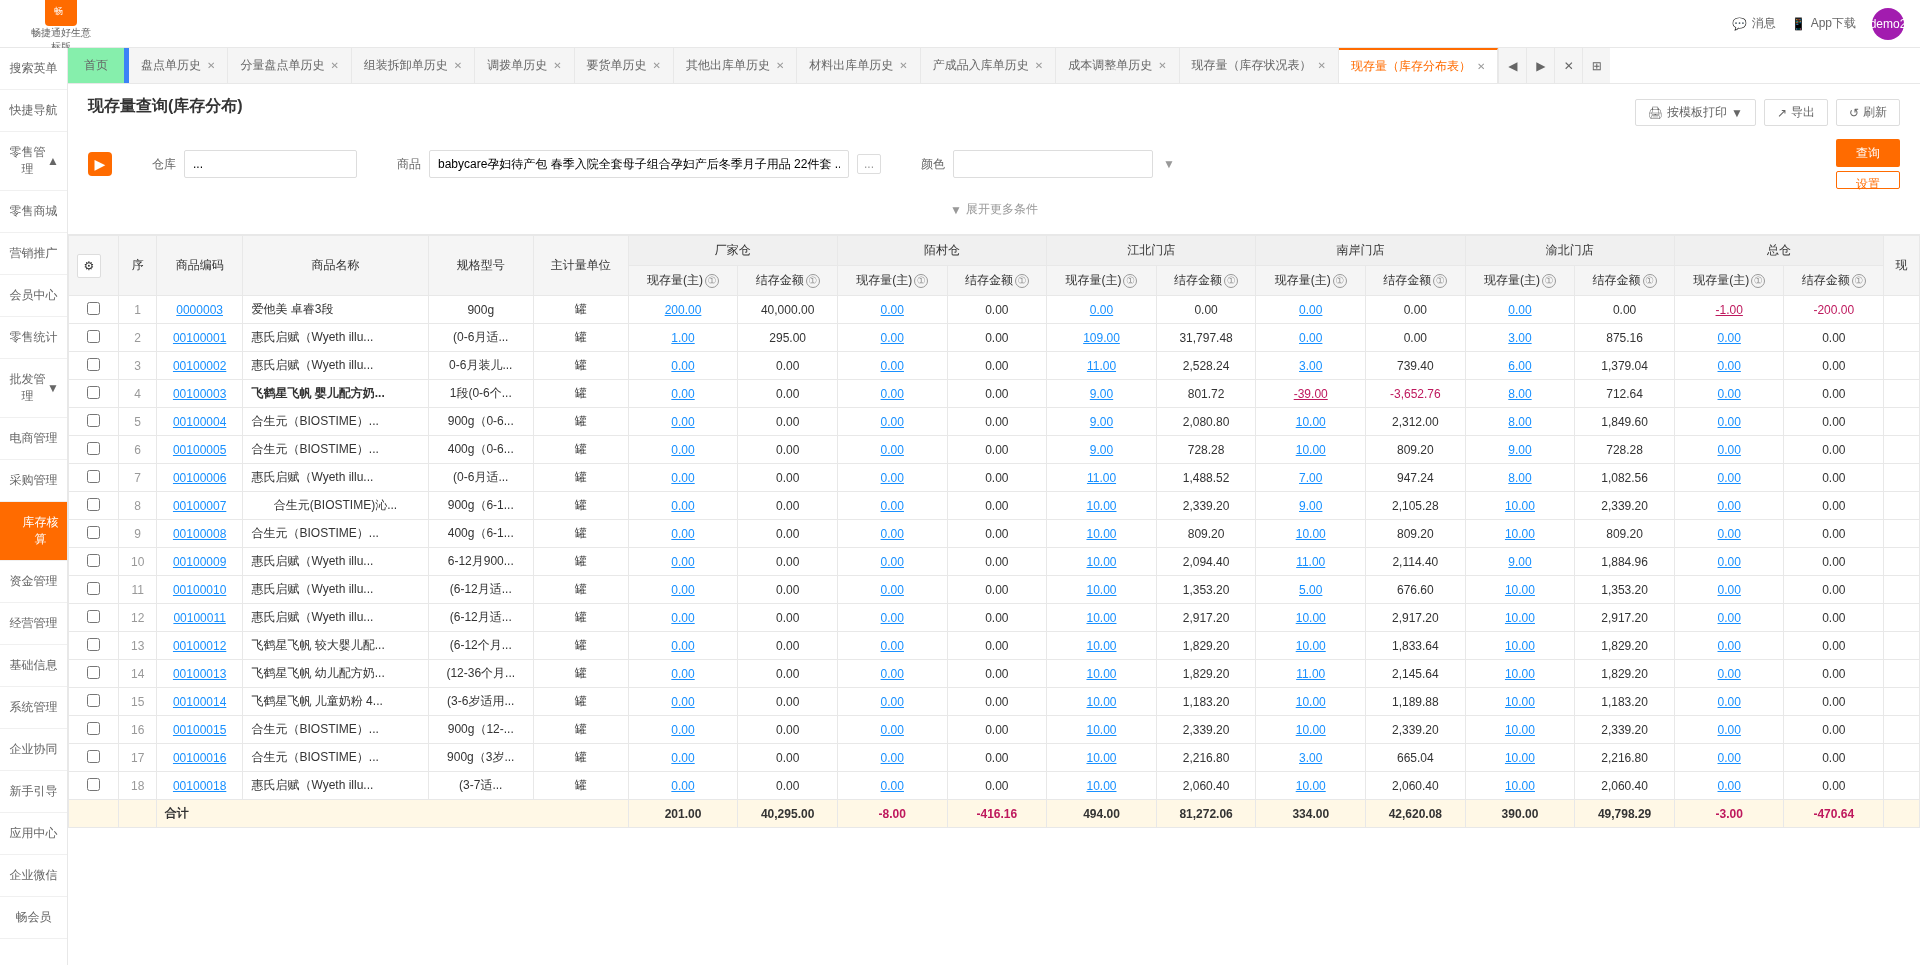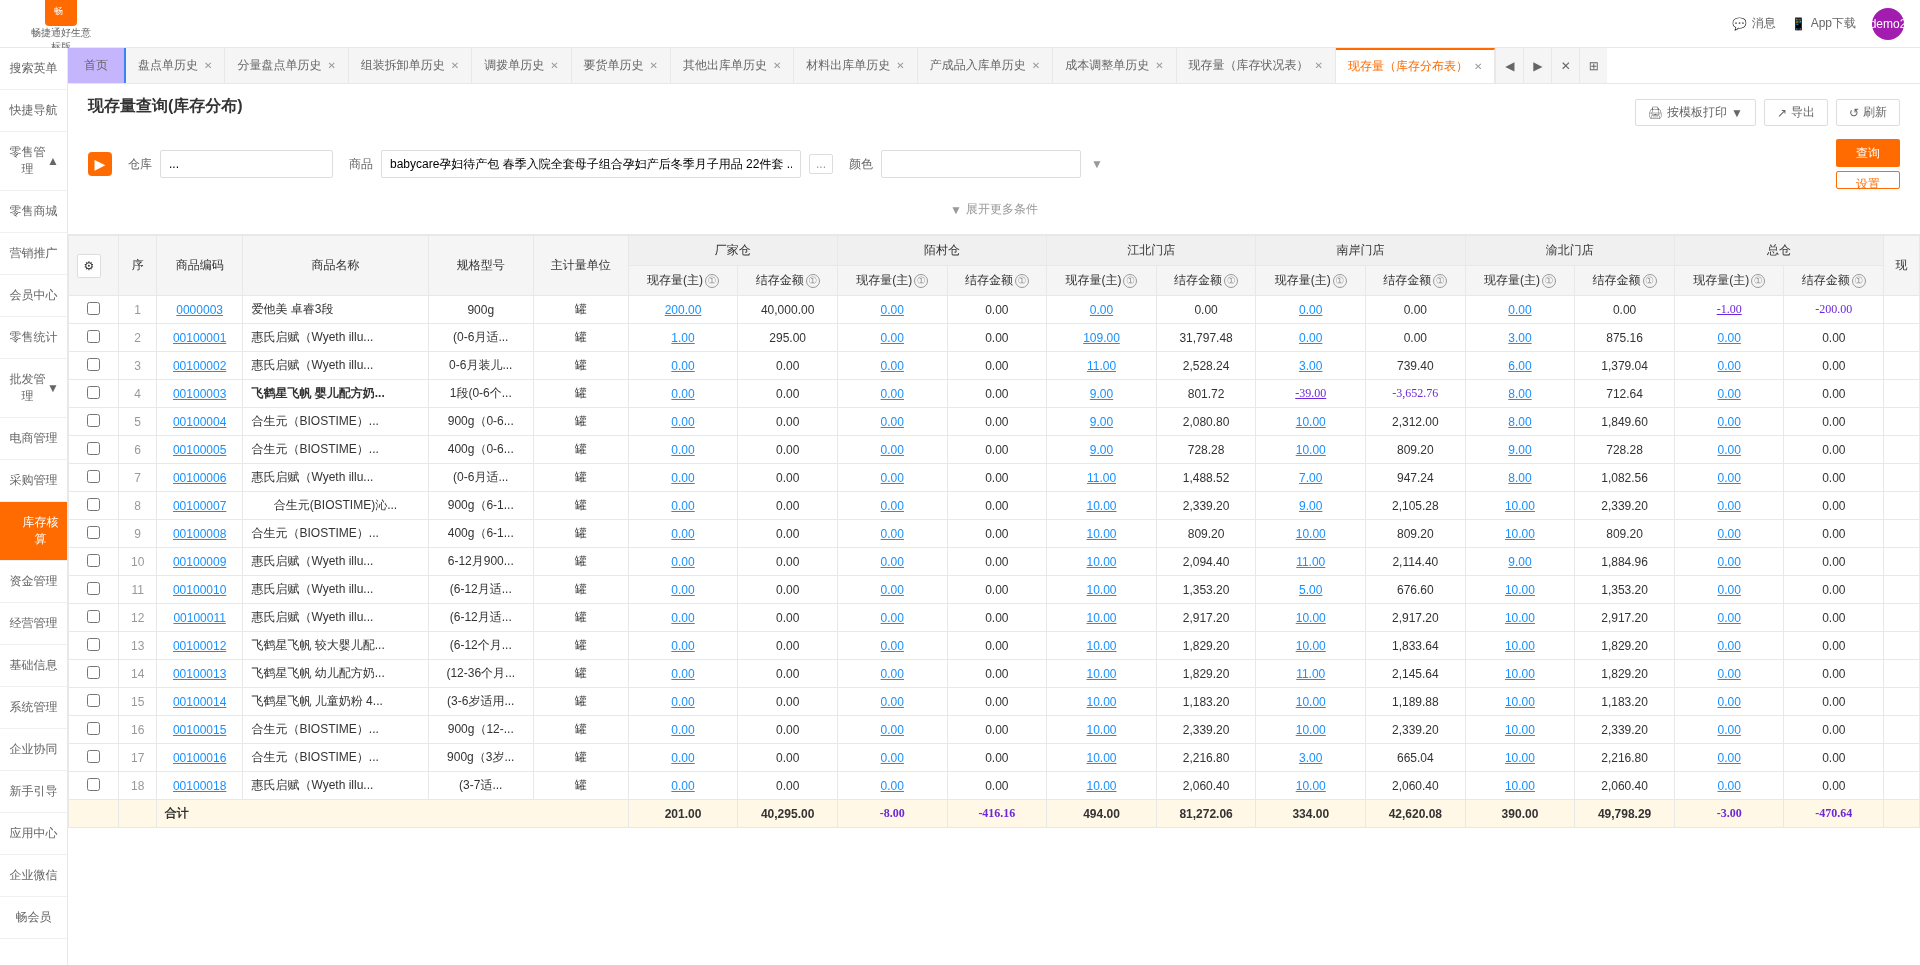--- a/index.html
+++ b/index.html
@@ -24,49 +24,49 @@
     .sidebar-item.active { background: #ff6b00; color: white; padding-left: 22px; }
 
     
     .content-area { flex: 1; display: flex; flex-direction: column; overflow: hidden; }
 
     
     .tab-bar { background: #fff; border-bottom: 1px solid #e8e8e8; display: flex; align-items: center; overflow: hidden; height: 36px; }
     .tab-item { display: flex; align-items: center; height: 36px; padding: 0 12px; border-right: 1px solid #e8e8e8; white-space: nowrap; cursor: pointer; font-size: 12px; color: #666; background: #f5f5f5; gap: 6px; flex-shrink: 0; }
     .tab-item.active { background: #fff; color: #ff6b00; border-top: 2px solid #ff6b00; }
     .tab-item .tab-close { color: #999; font-size: 10px; cursor: pointer; }
-    .tab-home { padding: 0 16px; font-size: 12px; color: #666; cursor: pointer; height: 36px; display: flex; align-items: center; border-right: 2px solid #3b82f6; background: #c4b5fd; }
+    .tab-home { padding: 0 16px; font-size: 12px; color: #666; cursor: pointer; height: 36px; display: flex; align-items: center; border-right: 5px solid #3b82f6; background: #86efac; }
     .tab-nav-btn { width: 28px; height: 36px; display: flex; align-items: center; justify-content: center; cursor: pointer; color: #666; border-left: 1px solid #e8e8e8; background: #f5f5f5; flex-shrink: 0; }
 
     
     .page-content { flex: 1; overflow: hidden; display: flex; flex-direction: column; padding: 0; background: #f5f5f5; }
     .page-title { font-size: 16px; font-weight: bold; color: #333; margin-bottom: 12px; }
     .action-btn { display: flex; align-items: center; gap: 4px; padding: 4px 12px; border: 1px solid #ddd; background: #fff; cursor: pointer; color: #666; font-size: 12px; border-radius: 2px; }
 
     
     .search-area { background: #fff; padding: 12px 20px; border-bottom: 1px solid #e8e8e8; position: relative; }
-    .search-field { display: flex; align-items: center; gap: 8px; }
+    .search-field { display: flex; align-items: center; gap: 8px; margin-left: 24px; }
     .search-label { color: #666; white-space: nowrap; font-size: 12px; }
     .search-input { border: 1px solid #ddd; padding: 4px 8px; font-size: 12px; border-radius: 2px; height: 28px; min-width: 120px; }
     .search-input-long { min-width: 420px; }
     .more-conditions { color: #999; font-size: 12px; cursor: pointer; display: flex; align-items: center; gap: 4px; }
     .search-btn-orange { background: #ff6b00; color: white; border: none; padding: 4px 20px; cursor: pointer; font-size: 12px; border-radius: 2px; height: 28px; }
     .setting-btn { background: #fff; color: #ff6b00; border: 1px solid #ff6b00; padding: 4px 12px; cursor: pointer; font-size: 12px; border-radius: 2px; height: 18px; }
 
     
     .table-container { flex: 1; overflow: auto; background: #fff; margin: 0; }
     table { width: 100%; border-collapse: collapse; font-size: 12px; }
     thead { position: sticky; top: 0; z-index: 10; }
     thead tr th { background: #f5f5f5; border: 1px solid #e8e8e8; padding: 6px 8px; text-align: center; font-weight: normal; white-space: nowrap; }
     thead .group-header { background: #f0f0f0; }
     tbody tr td { border: 1px solid #e8e8e8; padding: 5px 8px; text-align: center; white-space: nowrap; }
     tbody tr.summary-row td { background: #fff8e6; font-weight: bold; }
     .num-cell { color: #333; }
     .link-cell { color: #1890ff; cursor: pointer; text-decoration: underline; }
-    .negative { color: #6d28d9; font-family: Liberation Serif, serif; }
+    .negative { color: #be185d; }
     .row-num { color: #999; }
 
     
     .table-settings-icon { width: 24px; height: 24px; border: 1px solid #ddd; border-radius: 2px; display: flex; align-items: center; justify-content: center; cursor: pointer; background: #fff; }
 
     
     .orange-arrow-btn { width: 24px; height: 24px; background: #ff6b00; border-radius: 4px; display: flex; align-items: center; justify-content: center; cursor: pointer; color: white; font-size: 14px; flex-shrink: 0; }
 
     .ellipsis-btn { border: 1px solid #ddd; padding: 2px 6px; cursor: pointer; background: #fff; color: #999; border-radius: 2px; font-size: 12px; }
     .color-input-area { border: 1px solid #ddd; height: 28px; min-width: 300px; border-radius: 2px; padding: 4px 8px; display: flex; align-items: center; }

